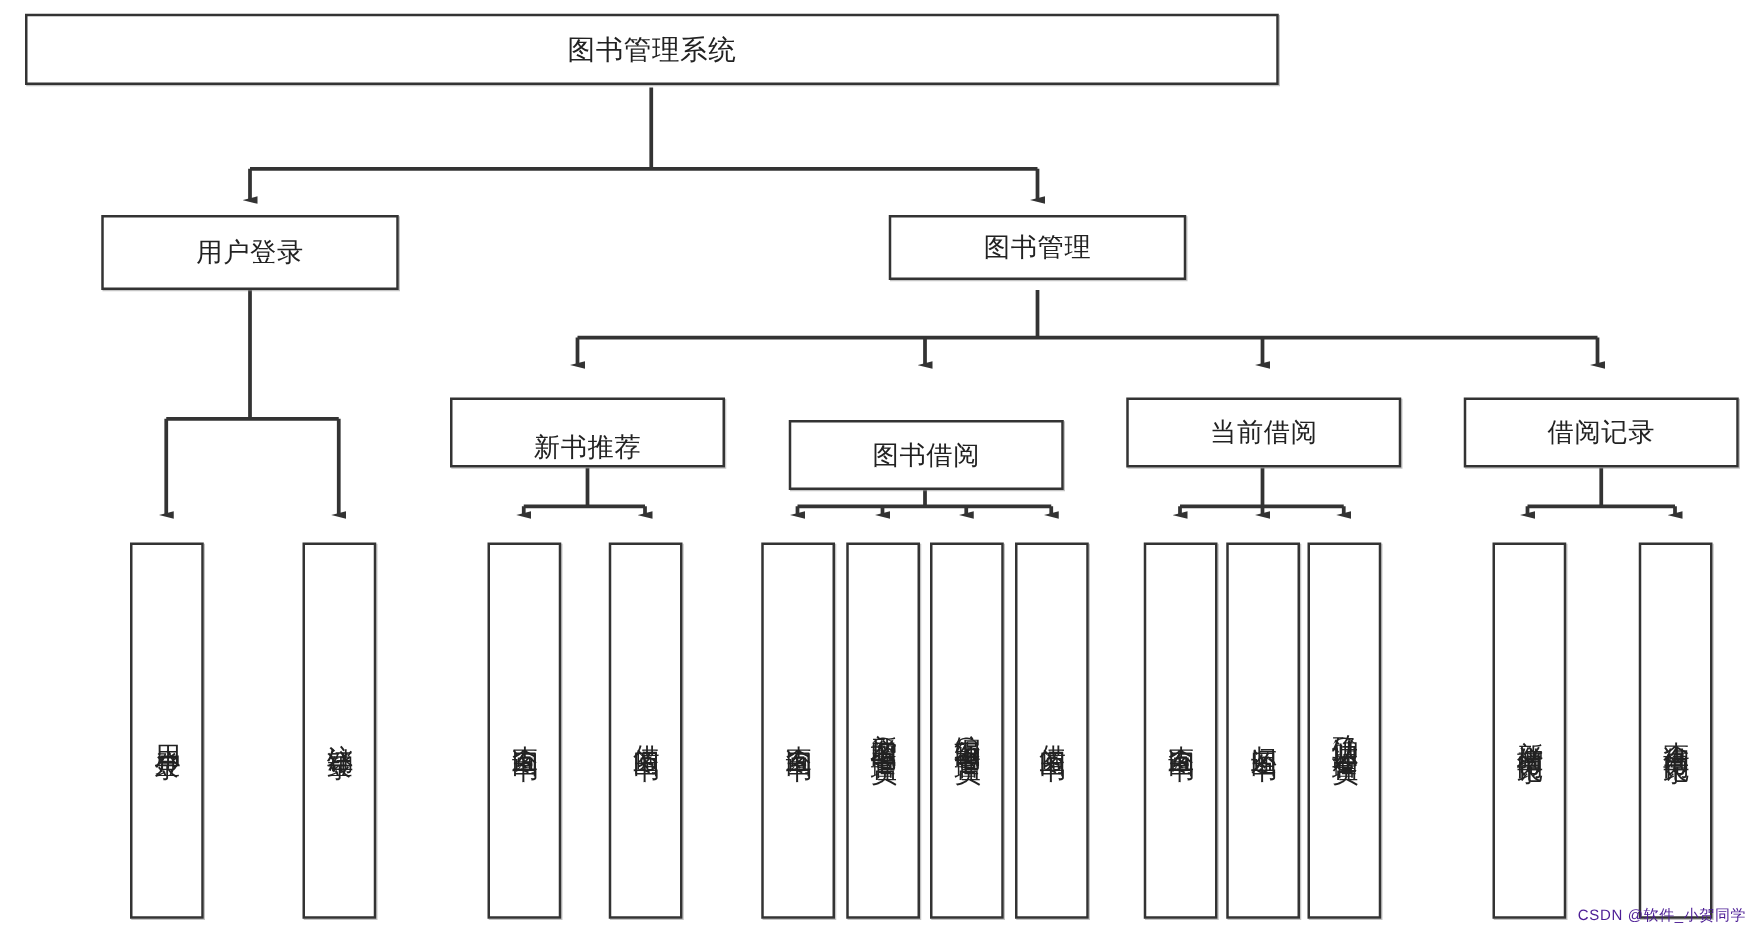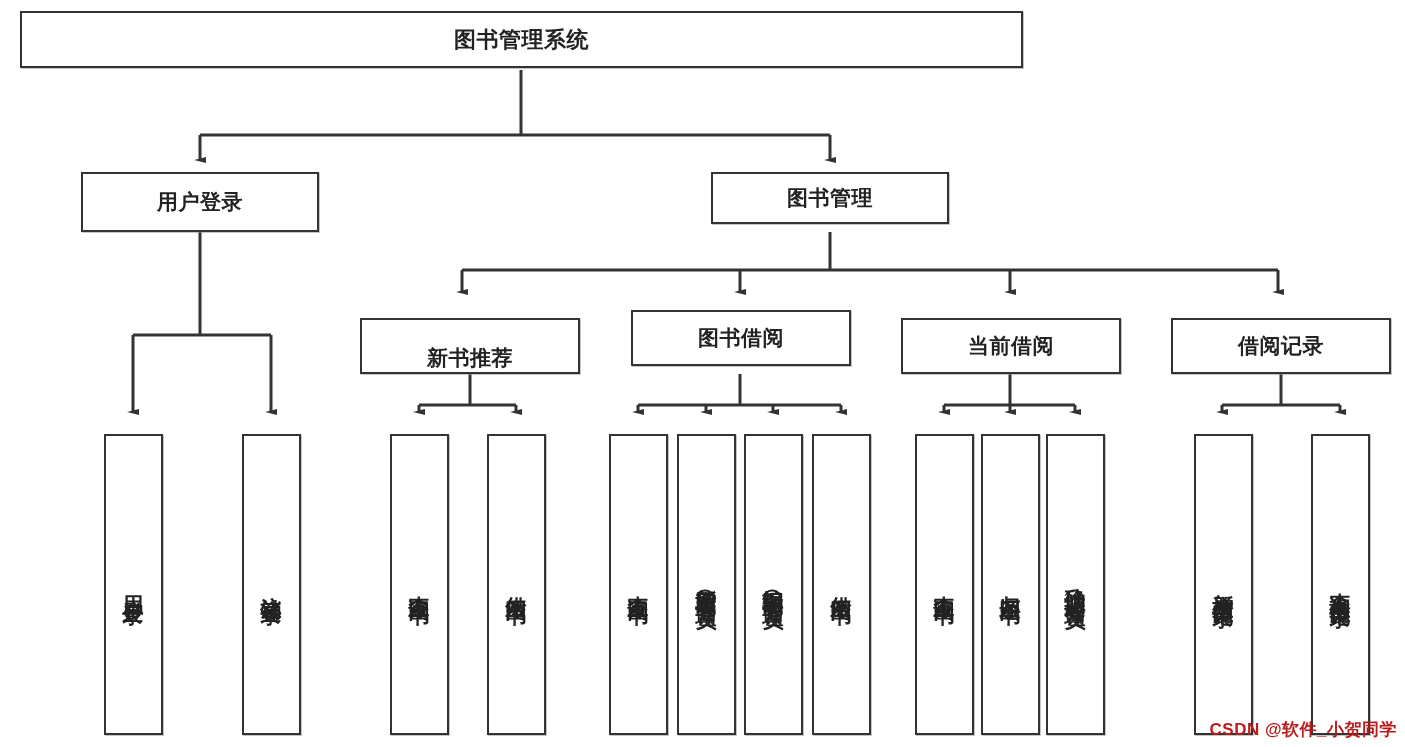--- a/index.html
+++ b/index.html
@@ -9,21 +9,20 @@
   }
   body {
     font-family: "Liberation Sans", "DejaVu Sans", sans-serif;
   }
   #canvas {
     position: relative;
     width: 1405px;
     height: 747px;
     background: #ffffff;
     overflow: hidden;
-    font-weight: bold;
   }
   svg.wires {
     position: absolute;
     left: 0;
     top: 0;
     width: 1405px;
     height: 747px;
     pointer-events: none;
   }
   .node {
@@ -57,22 +56,22 @@
   .node.v .vtext {
     writing-mode: vertical-rl;
     text-orientation: upright;
     display: block;
     max-height: 100%;
   }
   .watermark {
     position: absolute;
     right: 8px;
     bottom: 6px;
-    font-size: 17px;
-    color: #b91c1c;
+    font-size: 12px;
+    color: #4c1d95;
     white-space: nowrap;
     letter-spacing: 0.5px;
   }
 </style>
 </head>
 <body>
 
 <div id="canvas">
 
   <svg class="wires" viewBox="0 0 1405 747" xmlns="http://www.w3.org/2000/svg">
@@ -135,21 +134,21 @@
   <div class="node h" style="left:81px; top:172px; width:238px; height:60px;">
     <span>用户登录</span>
   </div>
   <div class="node h" style="left:711px; top:172px; width:238px; height:52px;">
     <span>图书管理</span>
   </div>
 
   <div class="node h" style="left:360px; top:318px; width:220px; height:56px;align-items:flex-end;">
     <span>新书推荐</span>
   </div>
-  <div class="node h" style="left:631px; top:310px; width:220px; height:56px;">
+  <div class="node h" style="left:631px; top:336px; width:220px; height:56px;">
     <span>图书借阅</span>
   </div>
   <div class="node h" style="left:1171px; top:318px; width:220px; height:56px;">
     <span>借阅记录</span>
   </div>
   <div class="node h" style="left:901px; top:318px; width:220px; height:56px;">
     <span>当前借阅</span>
   </div>
 
   <div class="node v" style="left:104px; top:434px; width:59px; height:301px;">

